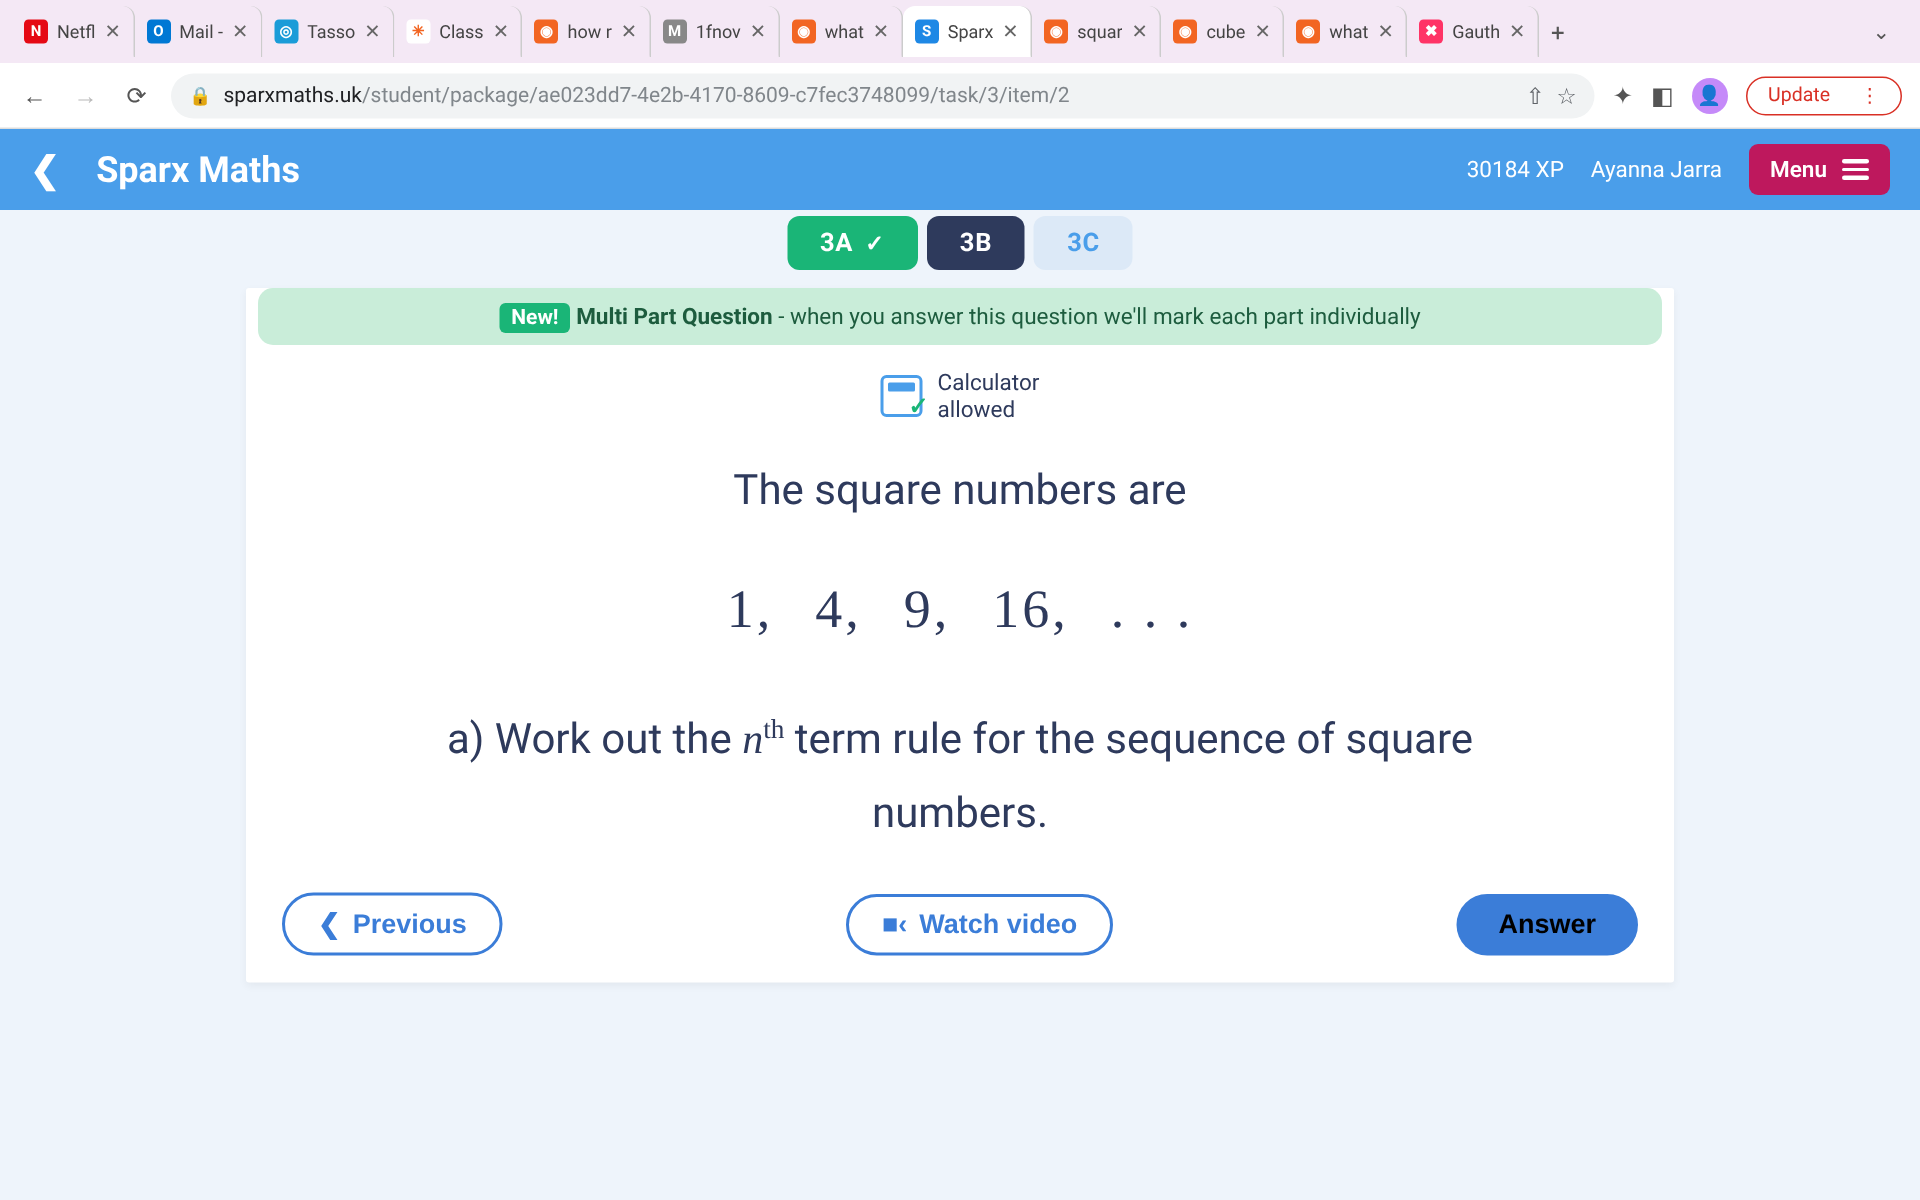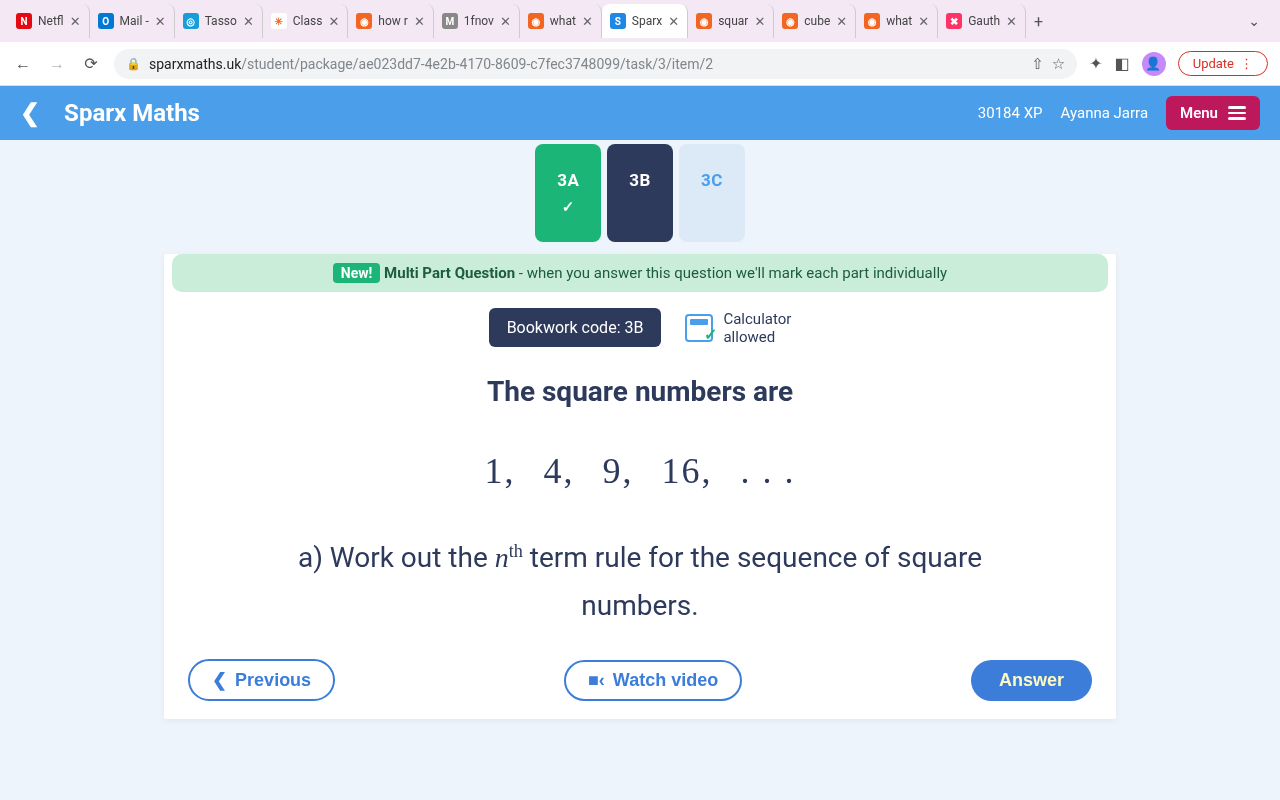--- a/index.html
+++ b/index.html
@@ -16,65 +16,65 @@
 .chev-down { margin-left: auto; padding: 0 12px; font-size: 14px; color: #555; }
 
 .toolbar { background: #fff; display: flex; align-items: center; gap: 12px; height: 44px; padding: 0 12px; border-bottom: 1px solid #ddd; }
 .nav-btn { width: 22px; text-align: center; font-size: 16px; color: #555; cursor: pointer; }
 .url-bar { flex: 1; background: #f1f3f4; border-radius: 20px; height: 30px; display: flex; align-items: center; padding: 0 12px; font-size: 14px; color: #5f6368; gap: 8px; }
 .url-bar .lock { font-size: 12px; }
 .url-bar .domain { color: #202124; margin-top: 20px; }
 .url-bar .path { color: #80868b; }
 .url-bar .spacer { flex: 1; }
 .ext-icon { font-size: 16px; color: #555; }
-.update-btn { border: 1px solid #d93025; color: #d93025; border-radius: 16px; padding: 4px 14px; font-size: 13px; display: flex; align-items: center; gap: 6px; }
+.update-btn { border: 1px solid #d93025; color: #d93025; border-radius: 16px; padding: 4px 14px; font-size: 13px; display: flex; align-items: center; gap: 20px; }
 .avatar { width: 24px; height: 24px; border-radius: 50%; background: #c58af9; display: flex; align-items: center; justify-content: center; font-size: 13px; }
 
 
 .app-header { background: #4a9eea; height: 54px; display: flex; align-items: center; padding: 0 20px; color: #fff; }
 .back-arrow { font-size: 24px; font-weight: bold; margin-right: 24px; cursor: pointer; }
 .logo { font-size: 24px; font-weight: 700; }
 .hdr-right { margin-left: auto; display: flex; align-items: center; gap: 18px; font-size: 15px; }
 .menu-btn { background: #be185d; padding: 8px 14px; border-radius: 6px; display: flex; align-items: center; gap: 10px; font-weight: 600; }
 .menu-lines { display: inline-flex; flex-direction: column; gap: 3px; }
 .menu-lines span { display: block; width: 18px; height: 2.5px; background: #fff; border-radius: 2px; }
 
 
 .content { background: #eef4fb; height: calc(800px - 42px - 44px - 54px); overflow: hidden; position: relative; }
 .task-tabs { display: flex; justify-content: center; gap: 6px; padding-top: 4px; }
-.task-tab { padding: 26px 22px; border-radius: 8px; font-size: 17px; font-weight: 700; letter-spacing: 0.5px; cursor: pointer; flex-direction: column; }
+.task-tab { padding: 8px 22px; border-radius: 8px; font-size: 17px; font-weight: 700; letter-spacing: 0.5px; cursor: pointer; }
 .task-tab.done { background: #1ab577; color: #fff; display: flex; align-items: center; gap: 8px; }
 .task-tab.active { background: #2e3a5c; color: #fff; }
 .task-tab.pending { background: #dce9f7; color: #4a9eea; }
 .task-tab.summary { background: #fff; color: #4a9eea; }
 .check { font-size: 15px; }
 
 .card { background: #fff; margin: 12px auto 0; width: 952px; border-radius: 2px; padding: 0 0 18px; box-shadow: 0 2px 6px rgba(0,0,0,0.05); }
 .banner { background: #c9edd9; border-radius: 10px; margin: 8px; padding: 10px 16px; text-align: center; color: #1d5c3e; font-size: 15px; }
 .new-badge { background: #1ab577; color: #fff; padding: 2px 8px; border-radius: 4px; font-weight: 700; font-size: 14px; }
 .banner strong { color: #1d5c3e; font-weight: 700; }
 
 .meta-row { display: flex; justify-content: center; align-items: center; gap: 24px; margin-top: 16px; }
 .bookwork { background: #2e3a5c; color: #fff; padding: 10px 18px; border-radius: 6px; font-size: 16px; }
 .calc { display: flex; align-items: center; gap: 10px; color: #2e3a5c; font-size: 15px; }
 .calc-icon { width: 28px; height: 28px; border: 2.5px solid #4a9eea; border-radius: 4px; position: relative; }
 .calc-icon::before { content: ""; position: absolute; top: 3px; left: 3px; right: 3px; height: 6px; background: #4a9eea; border-radius: 1px; }
 .calc-icon::after { content: "✓"; position: absolute; bottom: -4px; right: -6px; color: #1ab577; font-size: 16px; font-weight: bold; }
 
 .question { text-align: center; margin-top: 28px; color: #2e3a5c; }
-.q-intro { font-size: 28px; font-weight: 700; }
+.q-intro { font-size: 28px; font-weight: 400; }
 .q-seq { font-family: "Times New Roman", serif; font-size: 36px; margin: 42px 0; letter-spacing: 2px; }
 .q-seq .gap { display: inline-block; width: 28px; }
 .q-part { font-size: 28px; line-height: 1.7; padding: 0 112px; margin-top: 18px; }
 .math-n { font-family: "Times New Roman", serif; font-style: italic; }
 .math-sup { font-family: "Times New Roman", serif; font-size: 0.65em; vertical-align: super; }
 
 .footer-row { display: flex; align-items: center; justify-content: space-between; padding: 0 24px; margin-top: 30px; }
 .pill-btn { border: 2px solid #3b7dd8; color: #3b7dd8; background: #fff; border-radius: 24px; padding: 8px 22px; font-size: 18px; font-weight: 700; cursor: pointer; display: flex; align-items: center; gap: 8px; }
-.answer-btn { background: #3b7dd8; color: #fef9c3; border: none; border-radius: 24px; padding: 10px 28px; font-size: 18px; font-weight: 700; cursor: pointer; }
+.answer-btn { background: #3b7dd8; color: #000000; border: none; border-radius: 24px; padding: 10px 28px; font-size: 18px; font-weight: 700; cursor: pointer; }
 </style>
 </head>
 <body>
 
 <div class="tab-strip" id="tab-strip">
   <div class="tab">
       <span class="fav" style="background: rgb(229, 9, 20);">N</span>
       <span class="title">Netfl</span>
       <span class="close">✕</span>
     </div>
@@ -184,21 +184,20 @@
     <div class="task-tab pending">3C</div>
   </div>
 
   <div class="card">
     <div class="banner">
       <span class="new-badge">New!</span>
       <strong>Multi Part Question</strong><span> - when you answer this question we'll mark each part individually</span>
     </div>
 
     <div class="meta-row">
-      <div class="bookwork">Bookwork code: 3B</div>
       <div class="calc">
         <div class="calc-icon"></div>
         <div>
           <div>Calculator</div>
           <div>allowed</div>
         </div>
       </div>
     </div>
 
     <div class="question">

